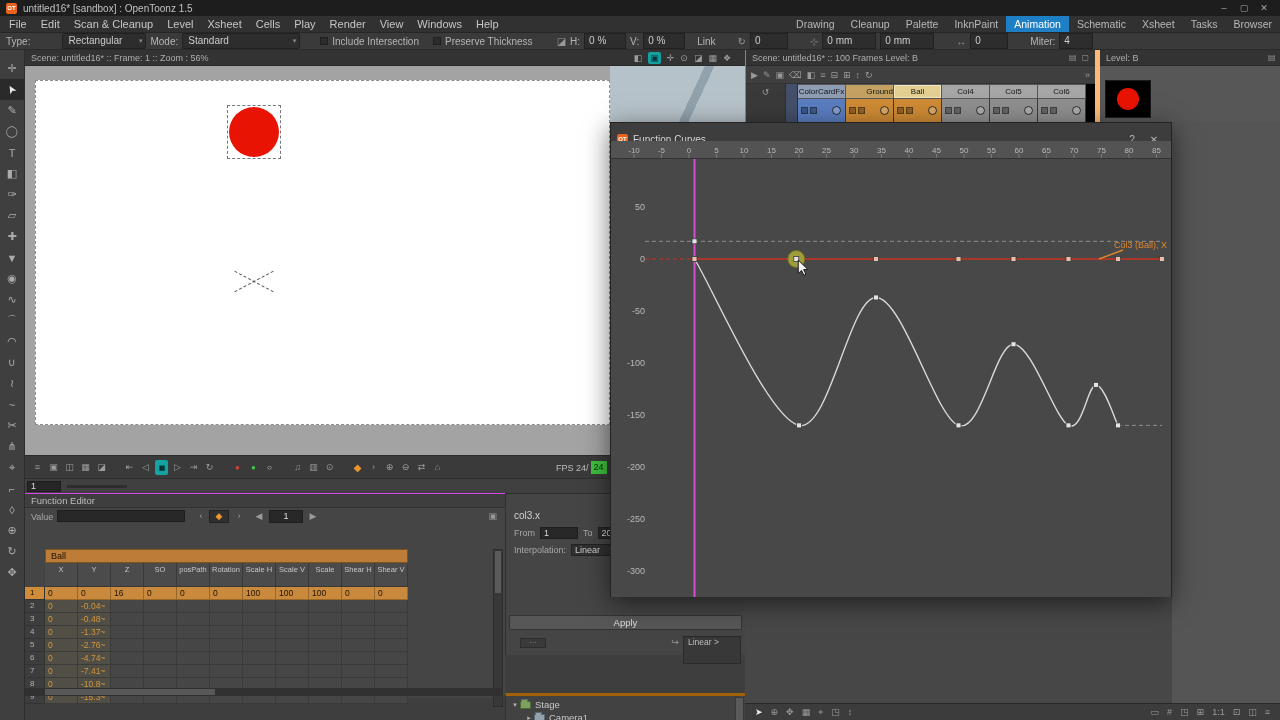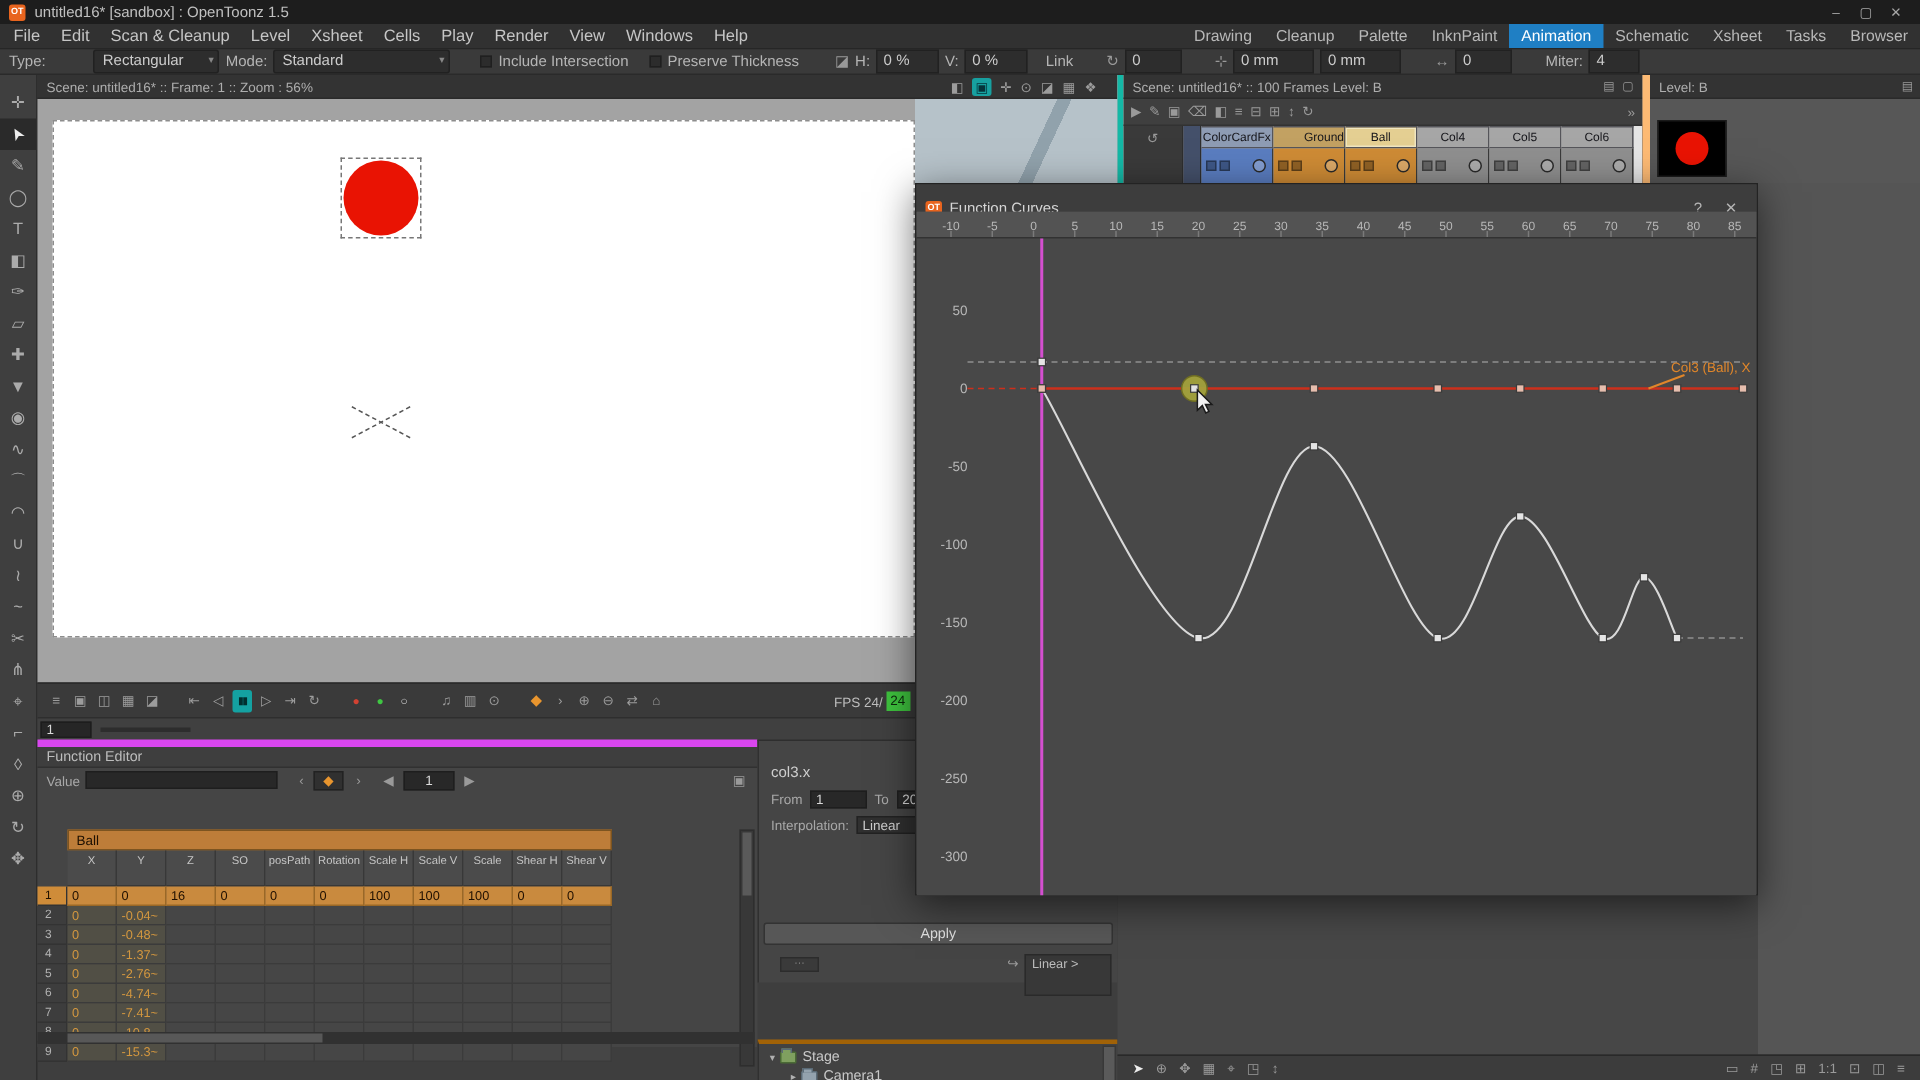--- a/index.html
+++ b/index.html
@@ -65,21 +65,21 @@
   .pb-item.white{color:#d8d8d8;font-size:8px}
   .pb-item.key{color:#e8952e;font-size:10px}
   .pb-gap{width:9px;flex:none}
   .pb-fps{position:absolute;left:531px;top:5px;display:flex;align-items:center;font-size:9px;color:#bdbdbd}
   .fps-badge{background:#3ec23e;color:#0c2a0c;padding:0 3px;margin-left:2px;height:13px;line-height:13px;font-size:9px}
   .framebar{position:absolute;left:25px;top:478px;width:720px;height:15px;background:#404040;border-top:1px solid #2e2e2e}
   .frame-num{position:absolute;left:2px;top:2px;width:34px;height:11px;background:#262626;border:1px solid #1d1d1d;color:#dadada;font-size:9px;line-height:9px;padding-left:3px}
   .frame-track{position:absolute;left:42px;top:6px;width:60px;height:3px;background:#2d2d2d}
 
   
-  .fe-panel{position:absolute;left:25px;top:493px;width:480px;height:205px;background:#454545;border-top:5px solid #d946ef}
+  .fe-panel{position:absolute;left:25px;top:493px;width:480px;height:205px;background:#454545;border-top:1px solid #d946ef}
   .fe-header{height:14px;background:#3e3e3e;border-bottom:1px solid #313131;font-size:9.5px;color:#bdbdbd;padding-left:6px;line-height:14px}
   .fe-valuerow{position:relative;height:18px}
   .fe-vlabel{position:absolute;left:6px;top:4px;font-size:9px;color:#a8a8a8}
   .fe-vinput{position:absolute;left:32px;top:2px;width:128px;height:12px;background:#282828;border:1px solid #1e1e1e;color:#ddd;font-size:9px}
   .fe-sm{position:absolute;top:2px;width:12px;text-align:center;font-size:9px;color:#9a9a9a;line-height:13px}
   .fe-key{position:absolute;top:2px;width:20px;height:13px;background:#303030;border:1px solid #222;color:#e8952e;text-align:center;font-size:9px;line-height:11px}
   .fe-frame{position:absolute;top:2px;width:34px;height:13px;background:#282828;border:1px solid #1e1e1e;color:#ddd;font-size:9px;line-height:11px;text-align:center}
   .fe-float{position:absolute;right:8px;top:3px;font-size:9px;color:#9a9a9a}
   .fe-ball{position:absolute;left:20px;top:55px;width:363px;height:14px;background:#bd7d39;border:1px solid #7c5420;color:#1d1002;font-size:9px;line-height:12px;padding-left:5px}
   #fe-colheads{position:absolute;left:20px;top:69px;width:363px;height:24px;display:flex}
@@ -112,21 +112,21 @@
   .stage-panel{position:absolute;left:505px;top:693px;width:240px;height:65px;background:#424242;border-left:1px solid #303030;border-top:3px solid #a16207;overflow:hidden;padding-top:2px}
   .tree-row{display:flex;align-items:center;height:13px;font-size:9.5px;color:#c8c8c8;white-space:nowrap}
   .caret{width:10px;font-size:7px;color:#b0b0b0;text-align:center;flex:none}
   .folder{width:11px;height:8px;background:#93a2ae;border:1px solid #5a6a76;border-radius:1px;position:relative;margin-right:4px;flex:none}
   .folder::before{content:"";position:absolute;top:-3px;left:0;width:5px;height:2px;background:inherit;border:1px solid #5a6a76;border-bottom:none}
   .folder.green{background:#7fa05f;border-color:#4a6a35}
   .stage-vscroll{position:absolute;right:1px;top:1px;width:9px;height:63px;background:#383838}
   .stage-vthumb{margin:1px;height:22px;background:#5a5a5a}
 
   
-  .xsheet-panel{position:absolute;left:745px;top:50px;width:350px;height:72px;background:#e5e5e5;border-left:4px solid #14b8a6}
+  .xsheet-panel{position:absolute;left:745px;top:50px;width:350px;height:72px;background:#000000;border-left:1px solid #14b8a6}
   .xs-header{height:16px;background:#333;display:flex;align-items:center;border-bottom:1px solid #2a2a2a}
   .xs-title{font-size:9px;color:#aeaeae;padding-left:6px;white-space:nowrap}
   .xs-hicons{margin-left:auto;display:flex;gap:5px;padding-right:6px;font-size:8px;color:#999}
   .xs-toolbar{height:18px;background:#3f3f3f;border-bottom:1px solid #323232;display:flex;align-items:center;gap:5px;padding-left:5px;font-size:9px;color:#9a9a9a}
   .xs-more{margin-left:auto;padding-right:5px}
   .xs-body{position:relative;height:38px}
   .xs-gutter{position:absolute;left:0;top:0;width:40px;height:38px;background:#3a3a3a;border-right:1px solid #2e2e2e;color:#9a9a9a;font-size:9px;text-align:center;line-height:16px}
   .xs-camcol{position:absolute;left:40px;top:0;width:12px;height:38px;background:#44506a;border-right:1px solid #2e2e2e}
   #xs-cols{position:absolute;left:52px;top:0;display:flex;height:38px}
   .xs-col{width:48px;flex:none;display:flex;flex-direction:column}

